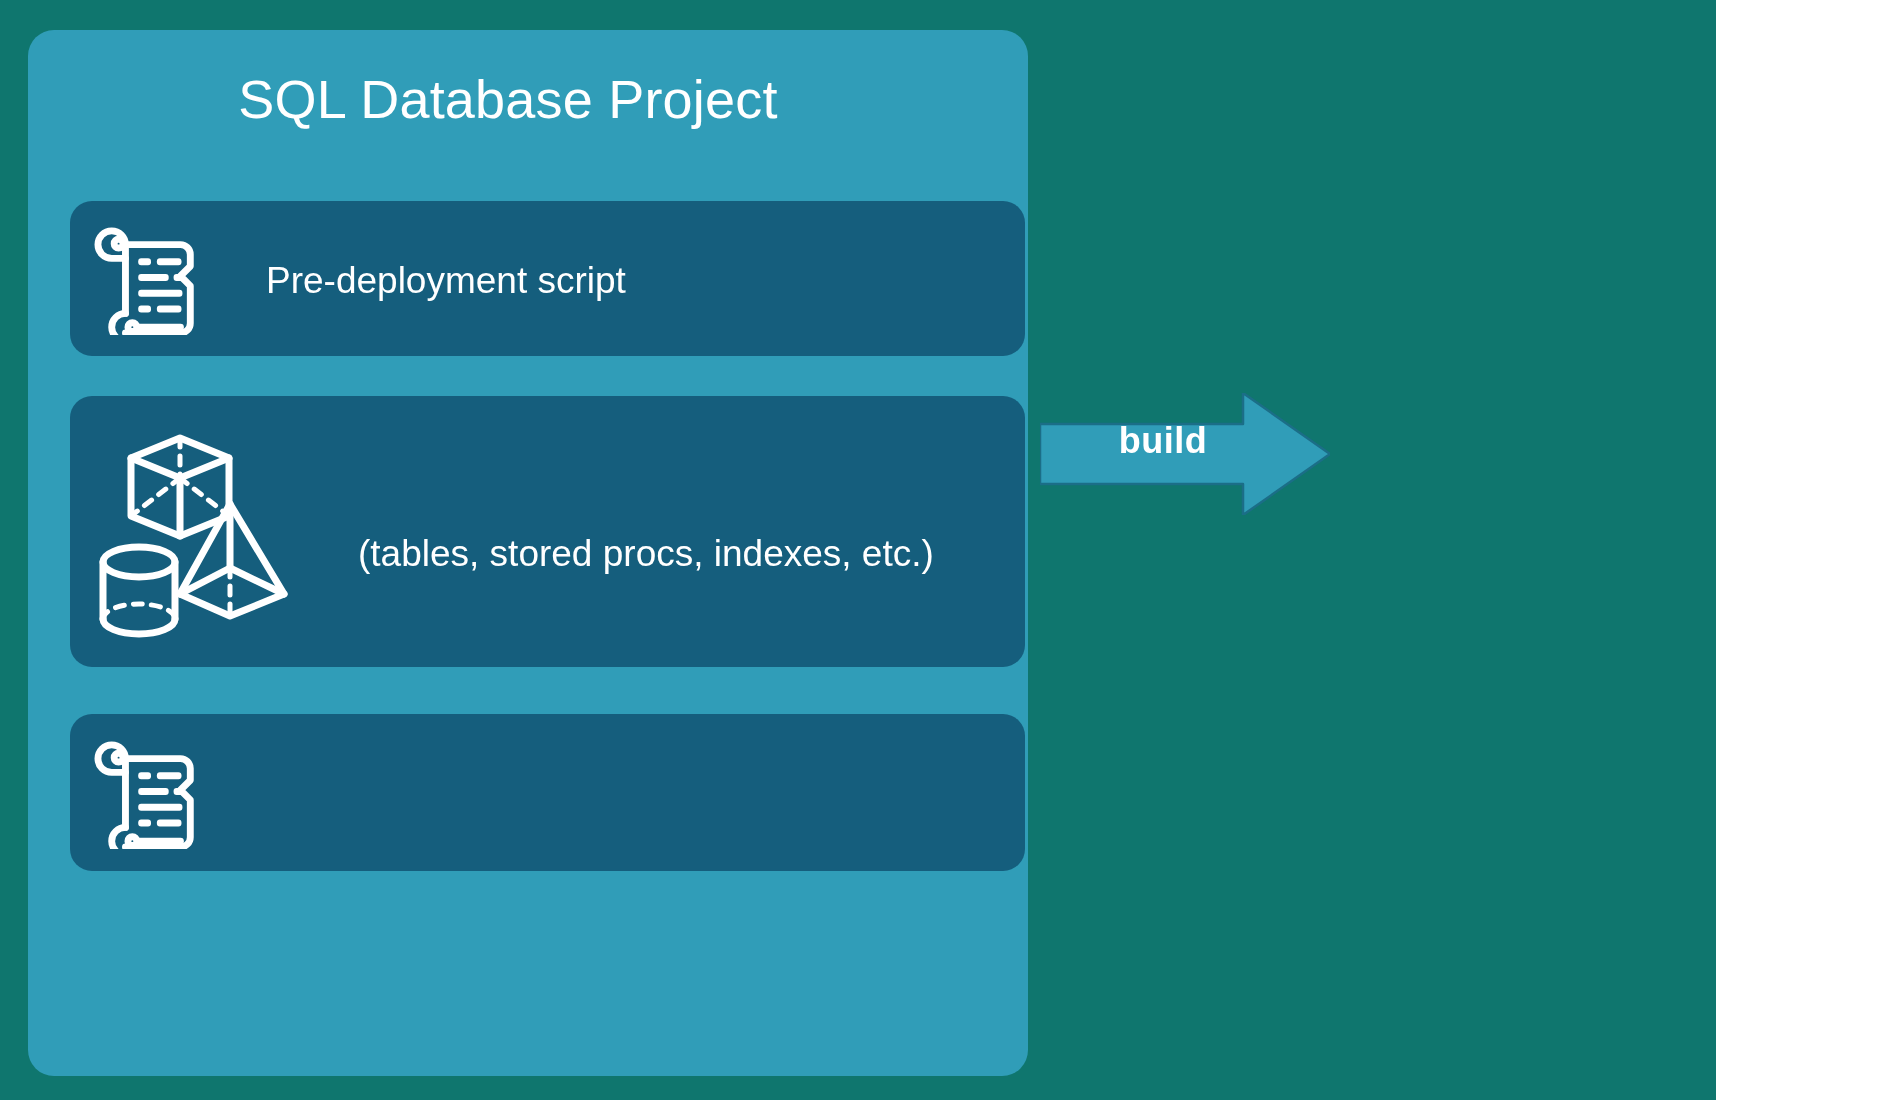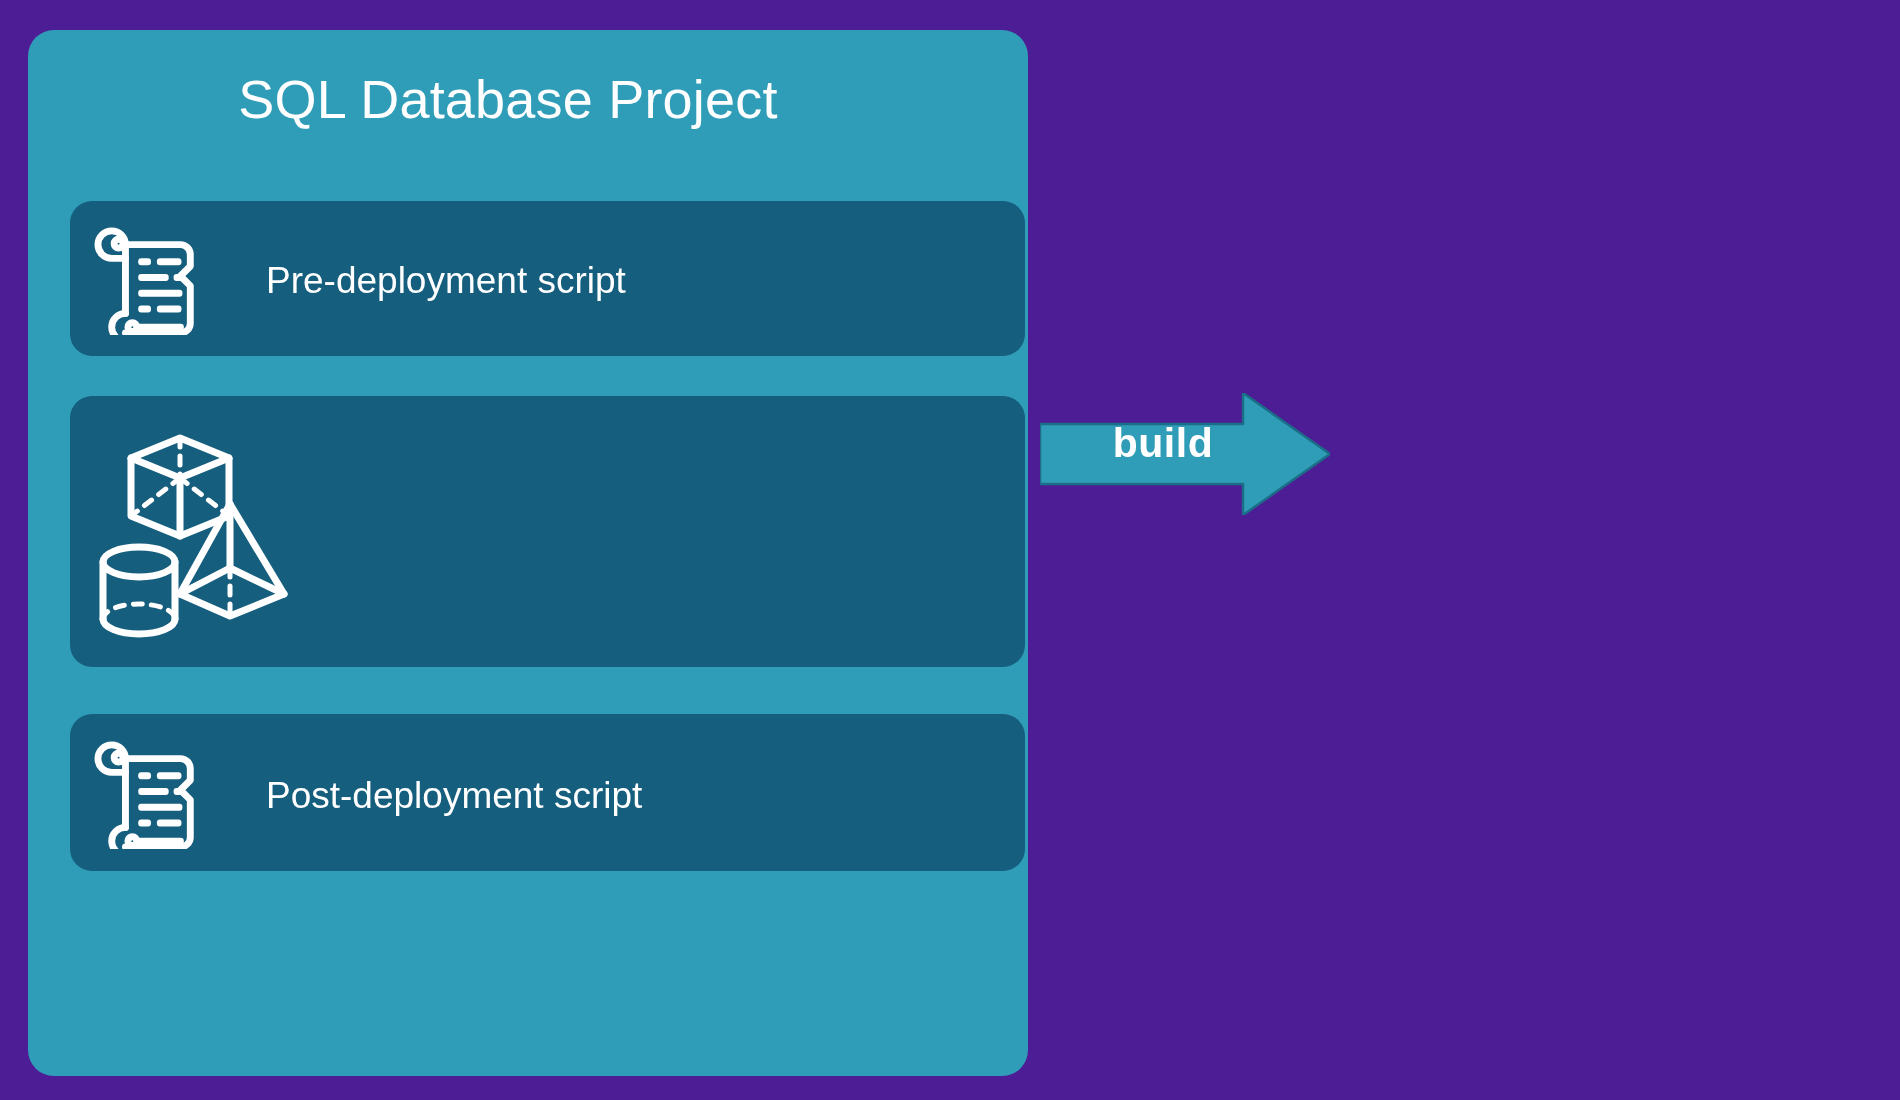--- a/index.html
+++ b/index.html
@@ -8,23 +8,23 @@
     background: #ffffff;
   }
   body {
     width: 1900px;
     height: 1100px;
     font-family: "Liberation Sans", sans-serif;
     overflow: hidden;
   }
   #stage {
     position: relative;
-    width: 1900px;
+    width: 1716px;
     height: 1100px;
-    background: #4c1d95;
+    background: #0f766e;
   }
 
   
   .project-card {
     position: absolute;
     left: 28px;
     top: 30px;
     width: 1000px;
     height: 1046px;
     background: #309DB8;
@@ -86,21 +86,21 @@
     width: 290px;
     height: 122px;
   }
   .build-label {
     position: absolute;
     left: 1078px;
     top: 420px;
     width: 170px;
     text-align: center;
     color: #ffffff;
-    font-size: 41px;
+    font-size: 36px;
     font-weight: bold;
     letter-spacing: 0.5px;
     white-space: nowrap;
   }
 
   
   .dacpac-card {
     position: absolute;
     left: 1343px;
     top: 278px;
@@ -192,20 +192,21 @@
           <ellipse cx="55" cy="146" rx="36" ry="15"></ellipse>
           <path d="M19 146 L19 203"></path>
           <path d="M91 146 L91 203"></path>
           <path d="M19 203 a36 15 0 0 0 72 0"></path>
         </g>
         <g fill="none" stroke="#ffffff" stroke-width="5" stroke-dasharray="9 9" stroke-linecap="round">
           <path d="M19 203 a36 15 0 0 1 72 0"></path>
         </g>
       </svg>
 
+      <div class="row-label label-objs" style="top:134px;">(tables, stored procs, indexes, etc.)</div>
     </div>
 
     <div class="row row-post">
       <svg class="row-icon icon-post" viewBox="0 0 120 114" aria-hidden="true">
         <g fill="none" stroke="#ffffff" stroke-width="7" stroke-linejoin="round" stroke-linecap="round">
           <path d="M34 22 a14 14 0 1 0 -14 14 h14"></path>
           <circle cx="27" cy="21" r="4.5"></circle>
           <path d="M34 22 h56 a10 10 0 0 1 10 10 v12 l-10 10 l10 10 v38
                    a10 10 0 0 1 -10 10 h-56"></path>
           <path d="M34 92 a14 14 0 1 0 14 14 h42"></path>
@@ -215,21 +216,20 @@
         <g fill="#ffffff">
           <rect x="47" y="36" width="13" height="7" rx="3"></rect>
           <rect x="66" y="36" width="25" height="7" rx="3"></rect>
           <rect x="47" y="52" width="31" height="7" rx="3"></rect>
           <rect x="83" y="52" width="10" height="7" rx="3"></rect>
           <rect x="47" y="68" width="45" height="7" rx="3"></rect>
           <rect x="47" y="84" width="13" height="7" rx="3"></rect>
           <rect x="66" y="84" width="25" height="7" rx="3"></rect>
         </g>
       </svg>
-      <div class="row-label label-post">Post-deployment script</div>
     </div>
 
   </div>
 
   <svg class="build-arrow" viewBox="0 0 290 122" aria-hidden="true">
     <path d="M0 31 L203 31 L203 0 L290 61 L203 122 L203 91 L0 91 Z" fill="#309DB8" stroke="#1B6E87" stroke-width="2.5" stroke-linejoin="round"></path>
   </svg>
   <div class="build-label">build</div>
 
 

